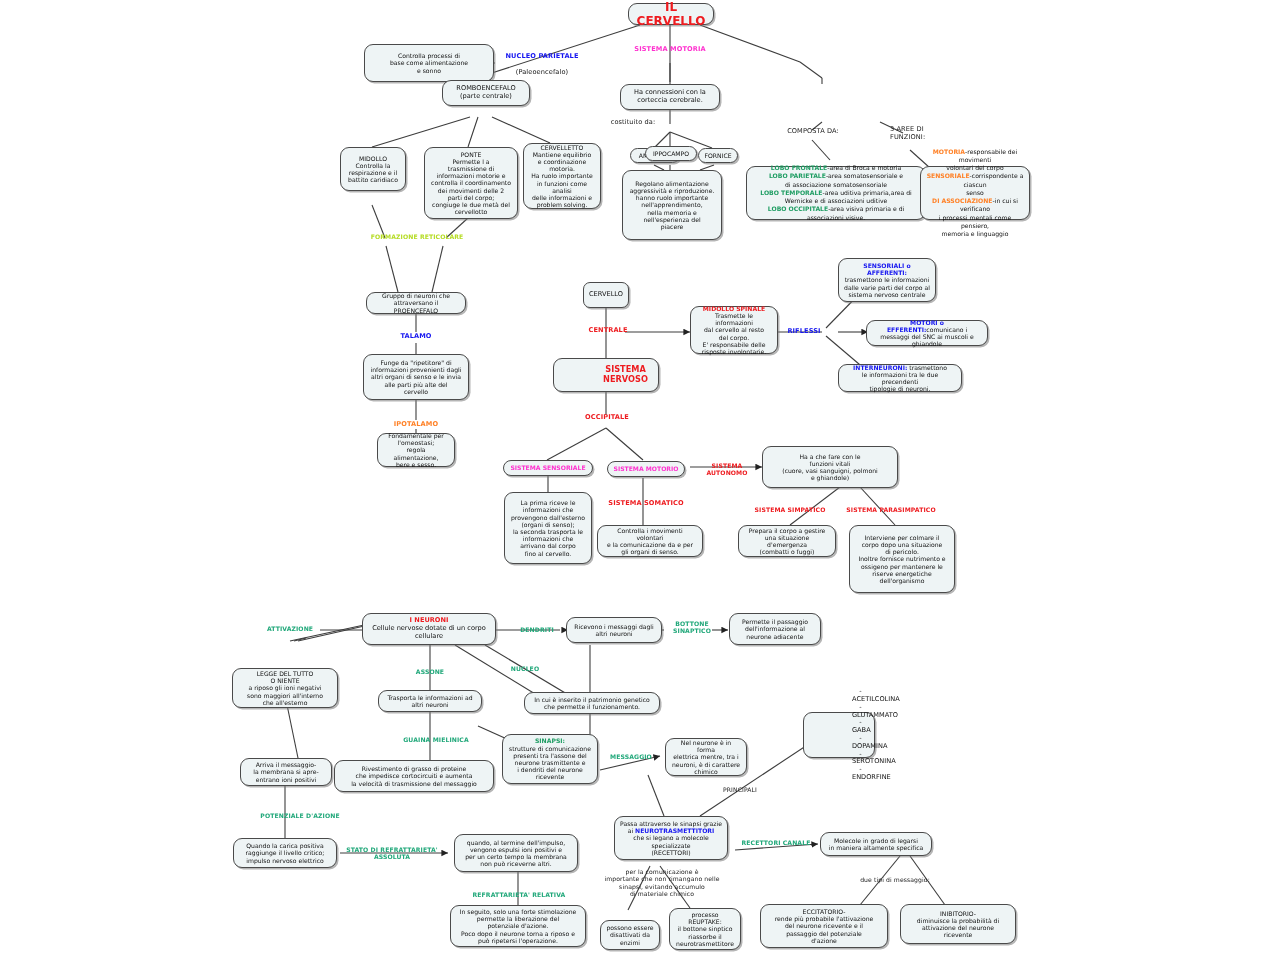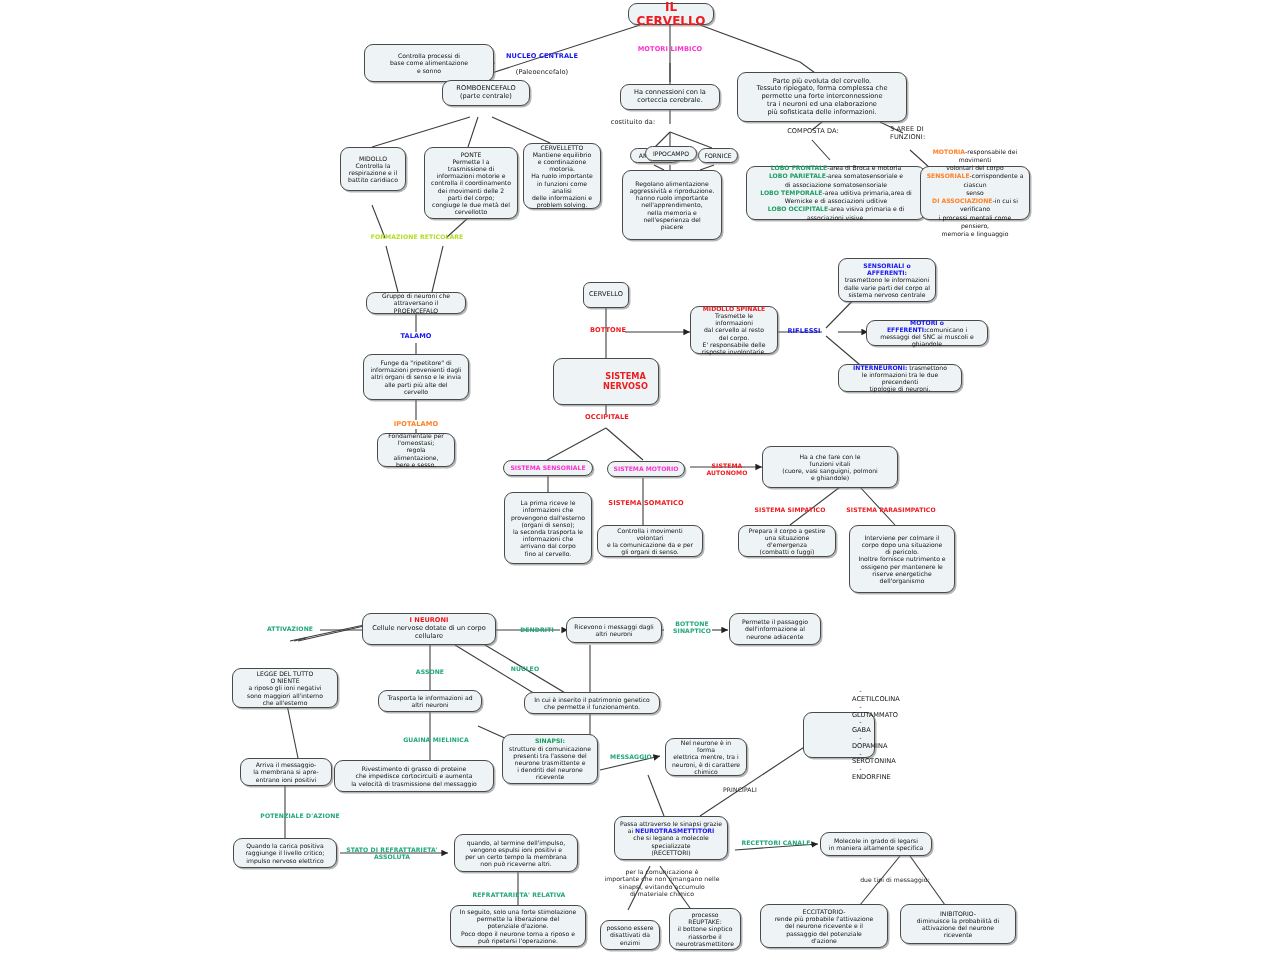--- a/index.html
+++ b/index.html
@@ -151,44 +151,37 @@
     <span class="inner bold c-red">IL CERVELLO</span>
   </div>
 
   <div class="node f6" style="left:364px;top:44px;width:130px;height:38px;">
     <span class="inner" style="white-space:pre-line">Controlla processi di
 base come alimentazione
 e sonno</span>
   </div>
 
   <div class="lbl f65 c-blue" style="left:487px;top:45px;width:110px;">
-    <div>NUCLEO CENTRALE</div>
+    <div>NUCLEO PARIETALE</div>
     <div class="c-black" style="font-weight:normal">(Paleoencefalo)</div>
   </div>
 
-  <div class="lbl f65 c-magenta" style="left:620px;top:46px;width:100px;">MOTORI LIMBICO</div>
+  <div class="lbl f65 c-magenta" style="left:620px;top:46px;width:100px;">SISTEMA MOTORIA</div>
 
 
   <div class="node f65" style="left:442px;top:80px;width:88px;height:26px;">
     <span class="inner" style="white-space:pre-line">ROMBOENCEFALO
 (parte centrale)</span>
   </div>
 
   <div class="node f65" style="left:620px;top:84px;width:100px;height:26px;">
     <span class="inner" style="white-space:pre-line">Ha connessioni con la
 corteccia cerebrale.</span>
   </div>
 
-  <div class="node f65" style="left:737px;top:72px;width:170px;height:50px;">
-    <span class="inner" style="white-space:pre-line">Parte più evoluta del cervello.
-Tessuto ripiegato, forma complessa che
-permette una forte interconnessione
-tra i neuroni ed una elaborazione
-più sofisticata delle informazioni.</span>
-  </div>
 
   <div class="lbl f65 plain" style="left:768px;top:128px;width:90px;">COMPOSTA DA:</div>
   <div class="lbl f65 plain" style="left:890px;top:126px;width:70px;text-align:left;">3 AREE DI
 FUNZIONI:</div>
 
   <div class="node f6" style="left:340px;top:147px;width:66px;height:44px;">
     <span class="inner" style="white-space:pre-line">MIDOLLO
 Controlla la
 respirazione e il
 battito caridiaco</span>
@@ -286,23 +279,23 @@
     <span class="inner" style="white-space:pre-line">Fondamentale per
 l'omeostasi;
 regola alimentazione,
 bere e sesso.</span>
   </div>
 
   <div class="node f65" style="left:583px;top:282px;width:46px;height:26px;border-radius:7px;">
     <span class="inner">CERVELLO</span>
   </div>
 
-  <div class="lbl f65 c-red" style="left:585px;top:327px;width:46px;">BOTTONE</div>
-
-  <div class="node f8" style="left:553px;top:358px;width:106px;height:47px;padding-left:44px;">
+  <div class="lbl f65 c-red" style="left:585px;top:327px;width:46px;">CENTRALE</div>
+
+  <div class="node f8" style="left:553px;top:358px;width:106px;height:34px;padding-left:44px;">
     <span class="inner bold c-red">SISTEMA NERVOSO</span>
   </div>
 
   <div class="lbl f65 c-red" style="left:581px;top:414px;width:52px;">OCCIPITALE</div>
 
   <div class="node f6" style="left:690px;top:306px;width:88px;height:48px;">
     <span class="inner">
       <span class="c-red bold">MIDOLLO SPINALE</span>
       <span style="white-space:pre-line">Trasmette le informazioni
 dal cervello al resto

